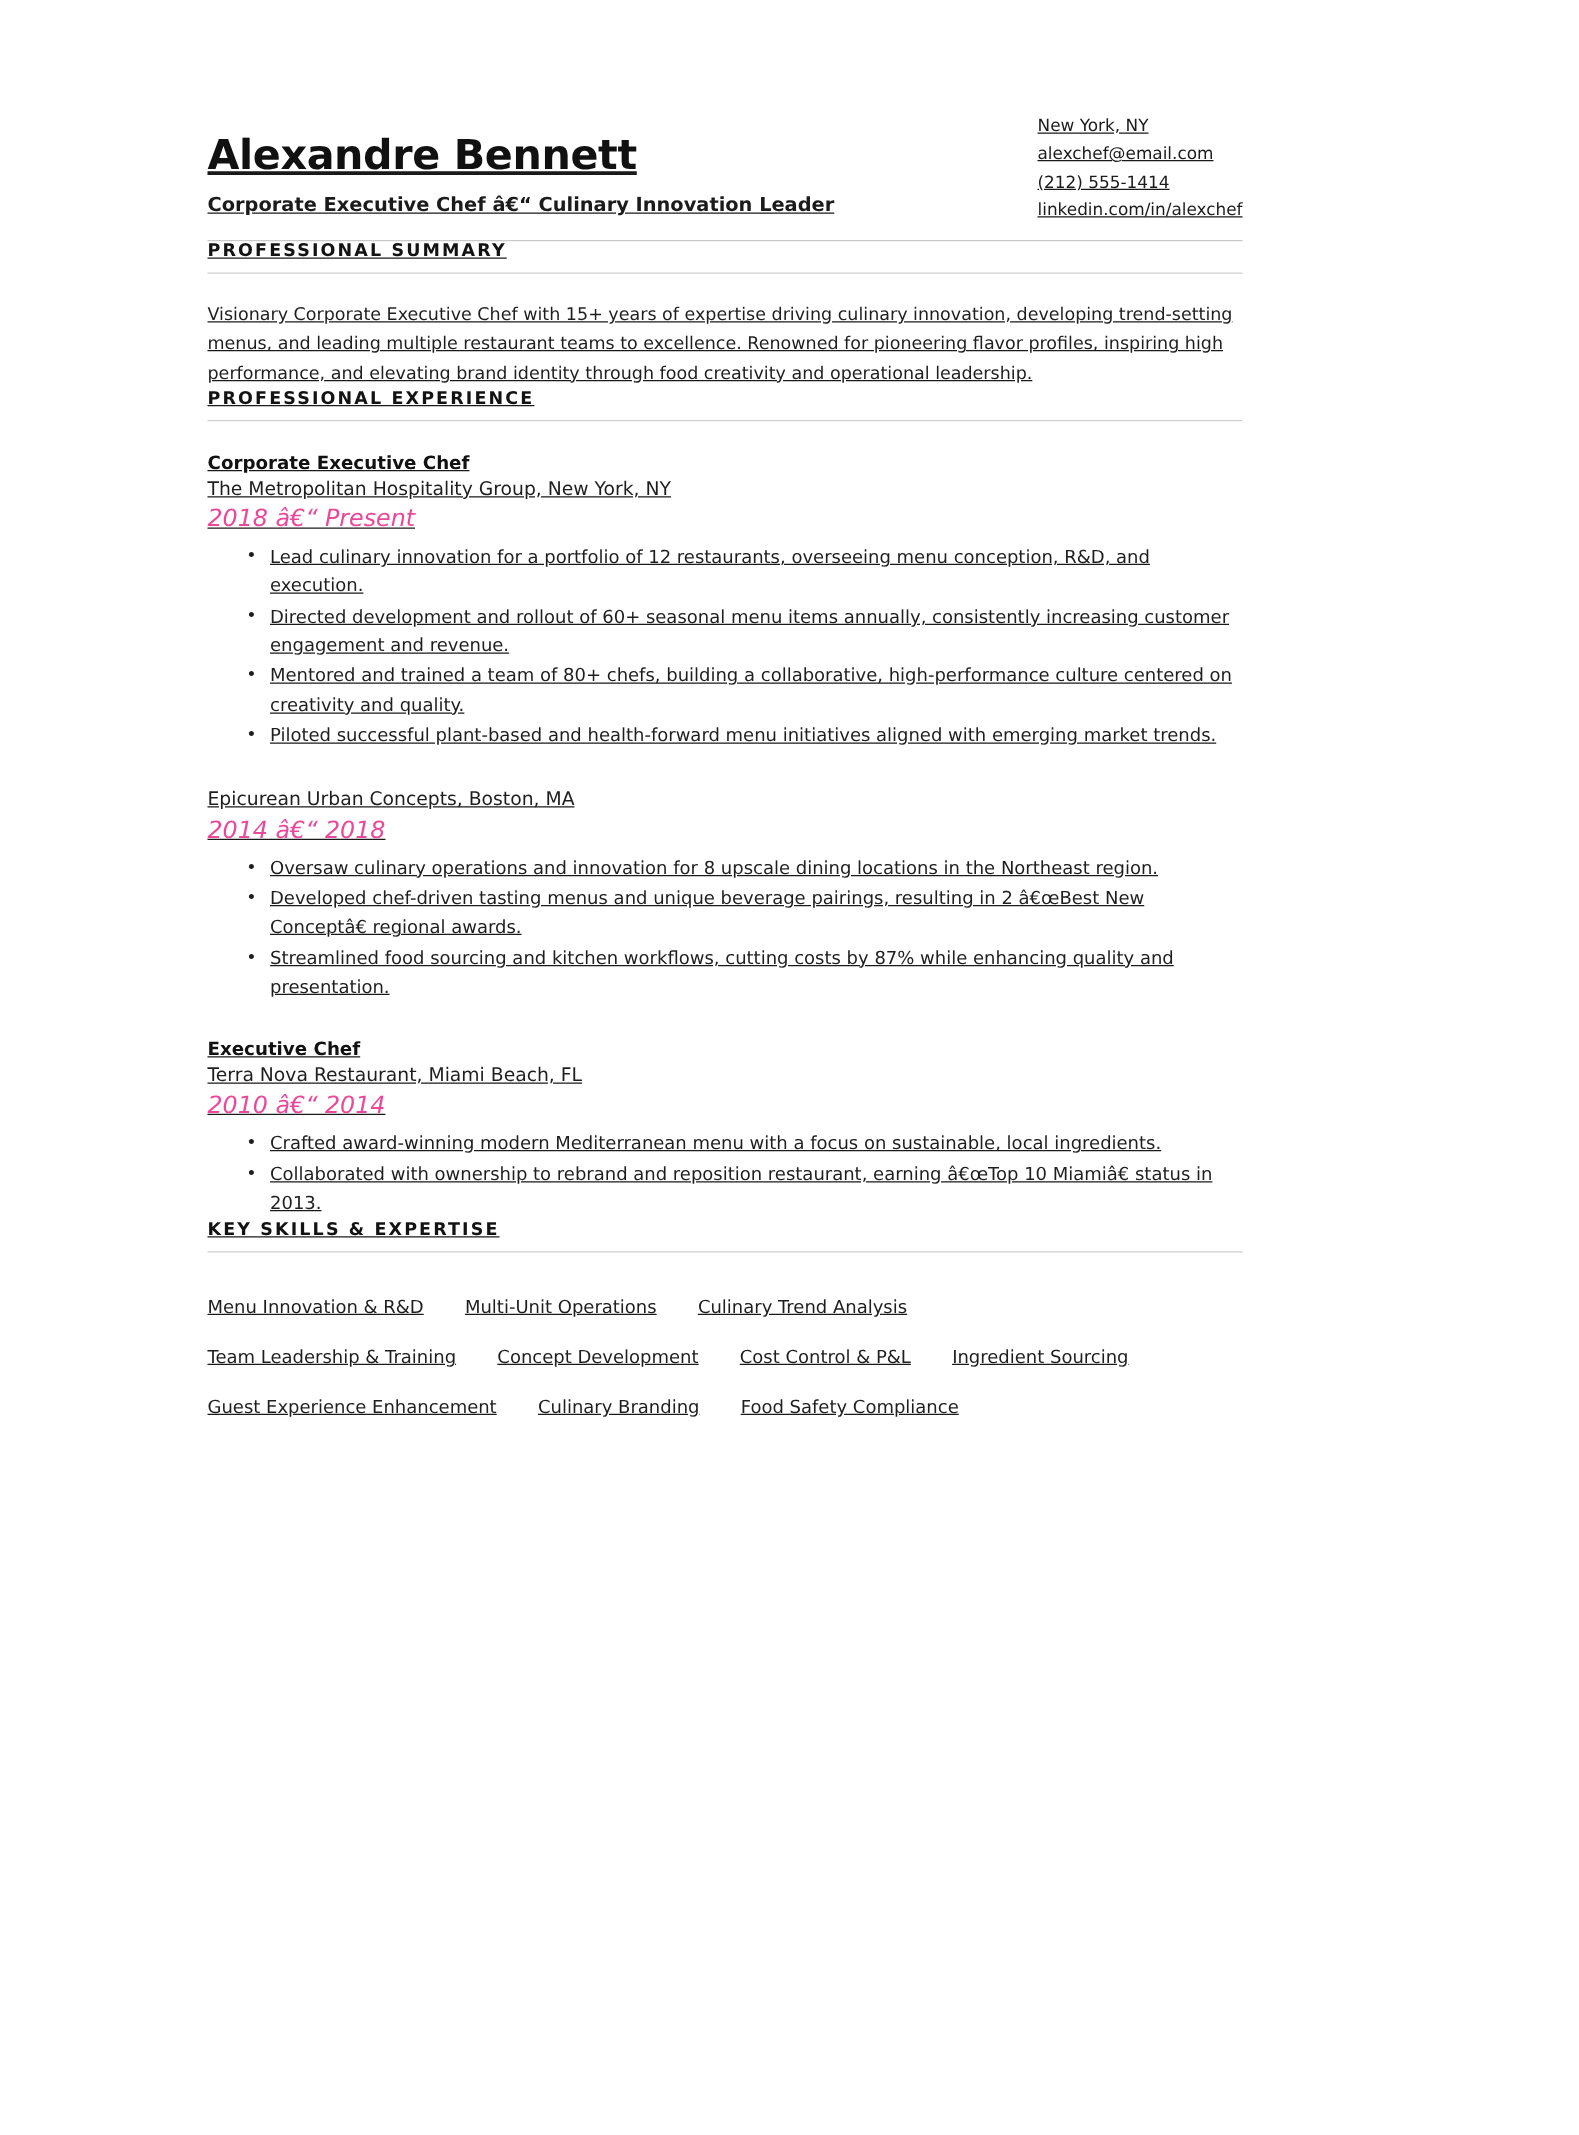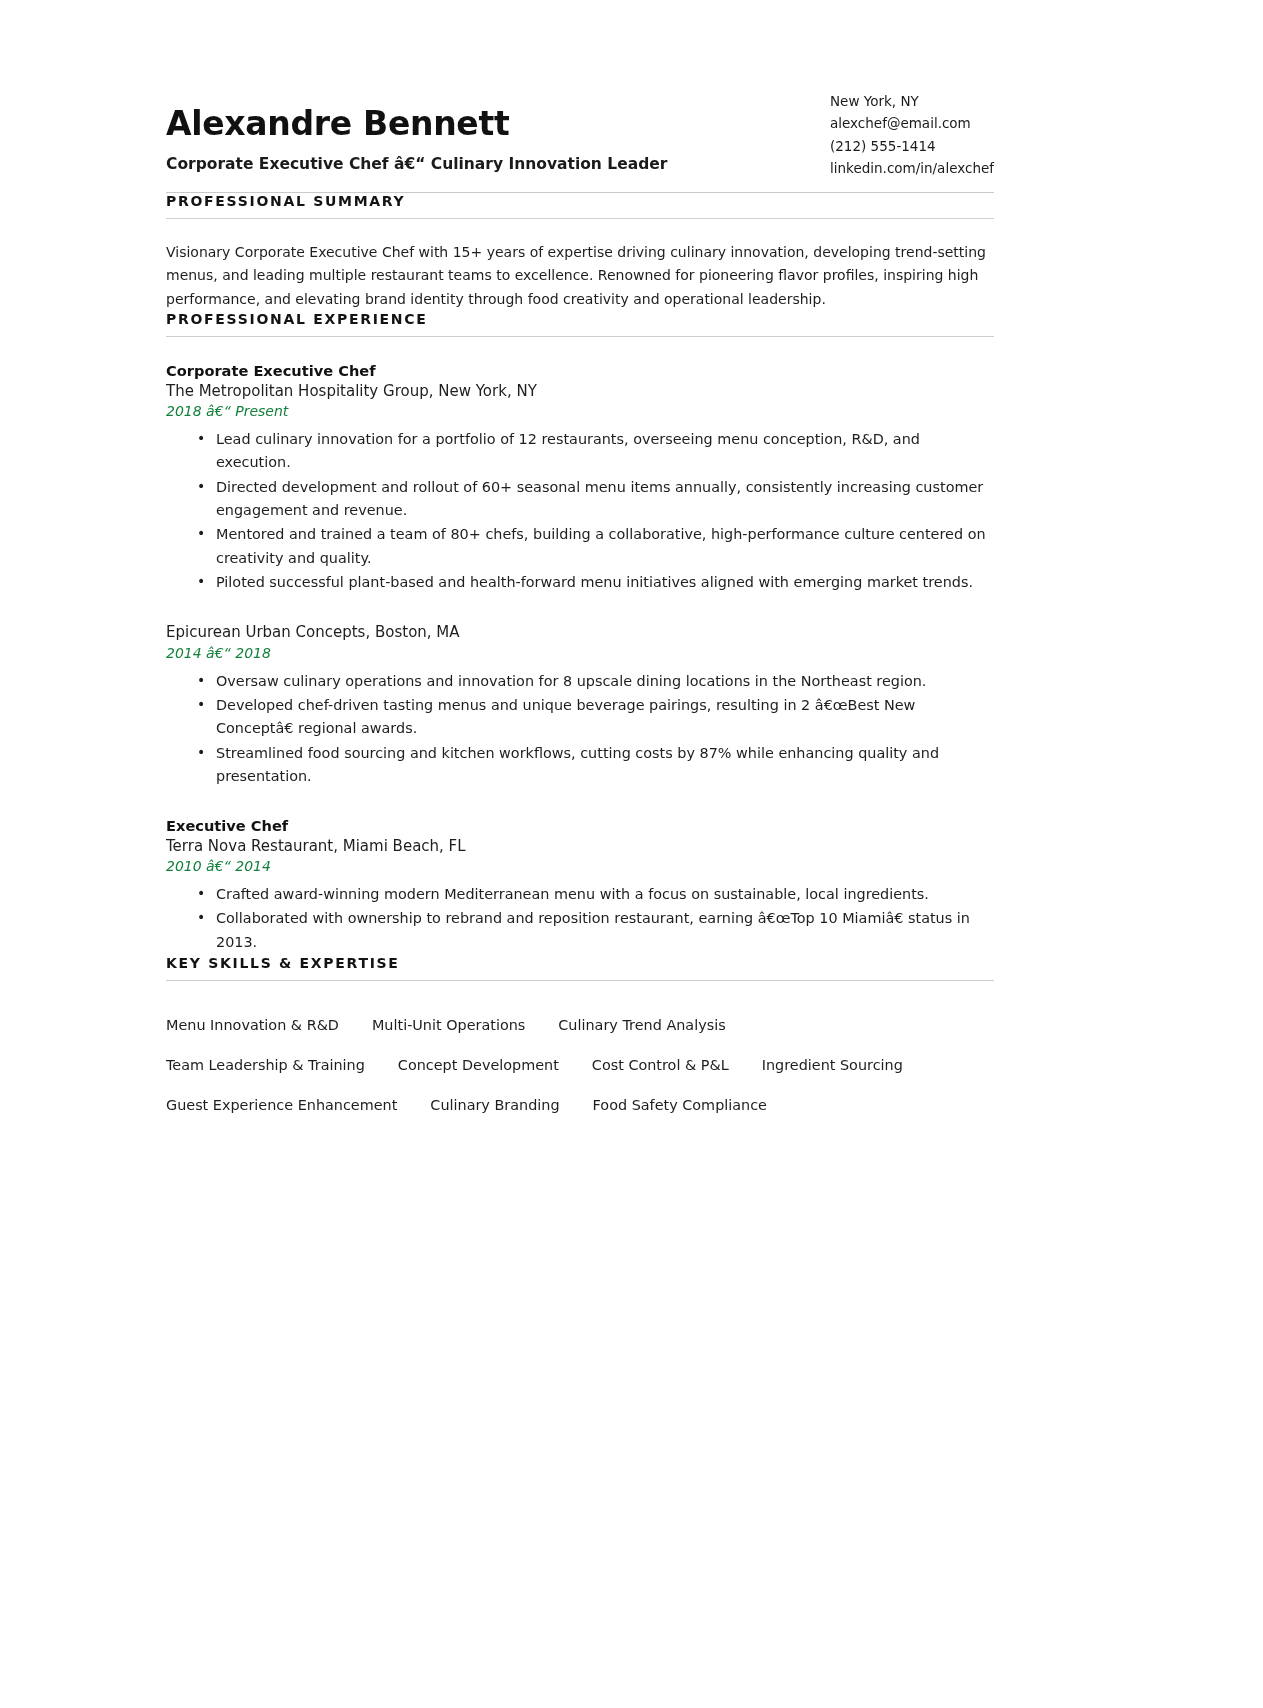--- a/index.html
+++ b/index.html
@@ -13,20 +13,21 @@
     font-family: "DejaVu Sans", sans-serif;
     color: #1a1a1a;
     position: relative;
     overflow: hidden;
   }
   .page {
     position: absolute;
     left: 166px;
     top: 0;
     width: 828px;
+    text-decoration: underline;
   }
 
   
   .header {
     display: flex;
     justify-content: space-between;
     align-items: flex-start;
     padding-top: 88px;
   }
   .identity { padding-top: 18px; }
@@ -91,23 +92,23 @@
     font-weight: bold;
     color: #121212;
     line-height: 1.35;
   }
   .job-company {
     font-size: 15px;
     color: #1e1e1e;
     line-height: 1.42;
   }
   .job-dates {
-    font-size: 14px;
+    font-size: 19px;
     font-style: italic;
-    color: #15803d;
+    color: #ec4899;
     line-height: 1.42;
   }
   .job-bullets {
     margin: 6px 0 0 0;
     padding-left: 50px;
     list-style: none;
   }
   .job-bullets li {
     font-size: 14.4px;
     line-height: 1.62;

